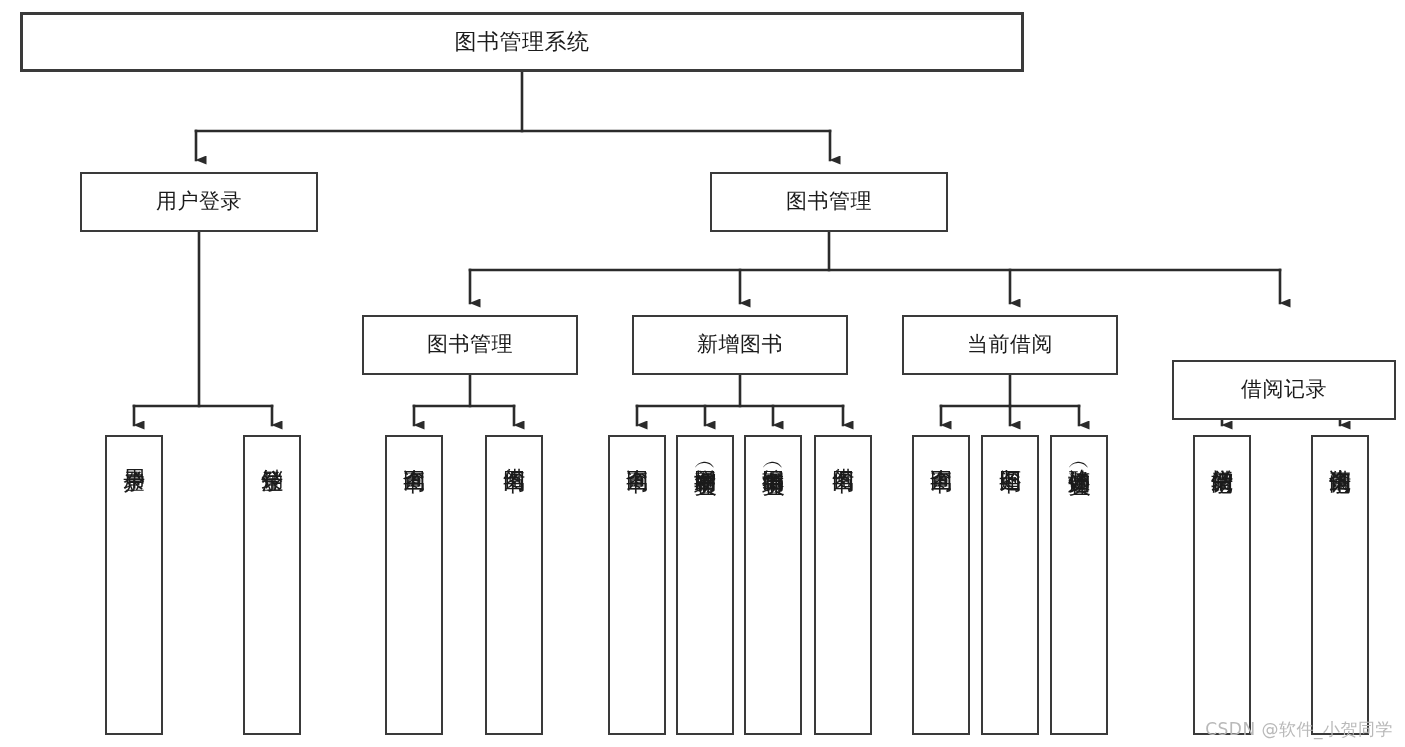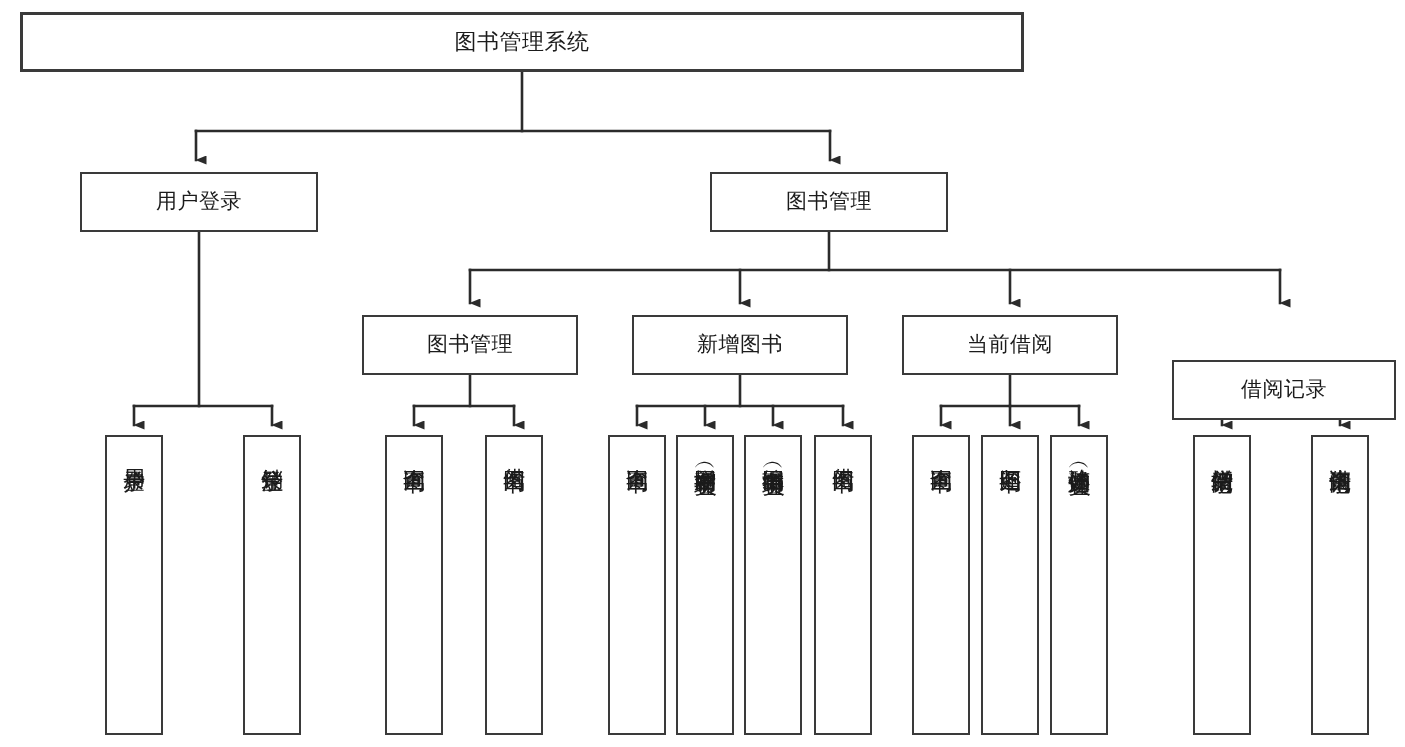--- a/index.html
+++ b/index.html
@@ -188,14 +188,15 @@
     <span class="node-label-v">确认归还（管理员）</span>
   </div>
 
   <div class="node leaf" style="left:1193px; top:435px; width:58px; height:300px;">
     <span class="node-label-v">新增借阅记录</span>
   </div>
   <div class="node leaf" style="left:1311px; top:435px; width:58px; height:300px;">
     <span class="node-label-v">查询借阅记录</span>
   </div>
 
+  <div id="watermark">CSDN @软件_小贺同学</div>
 
 </div>
 
 </body></html>

